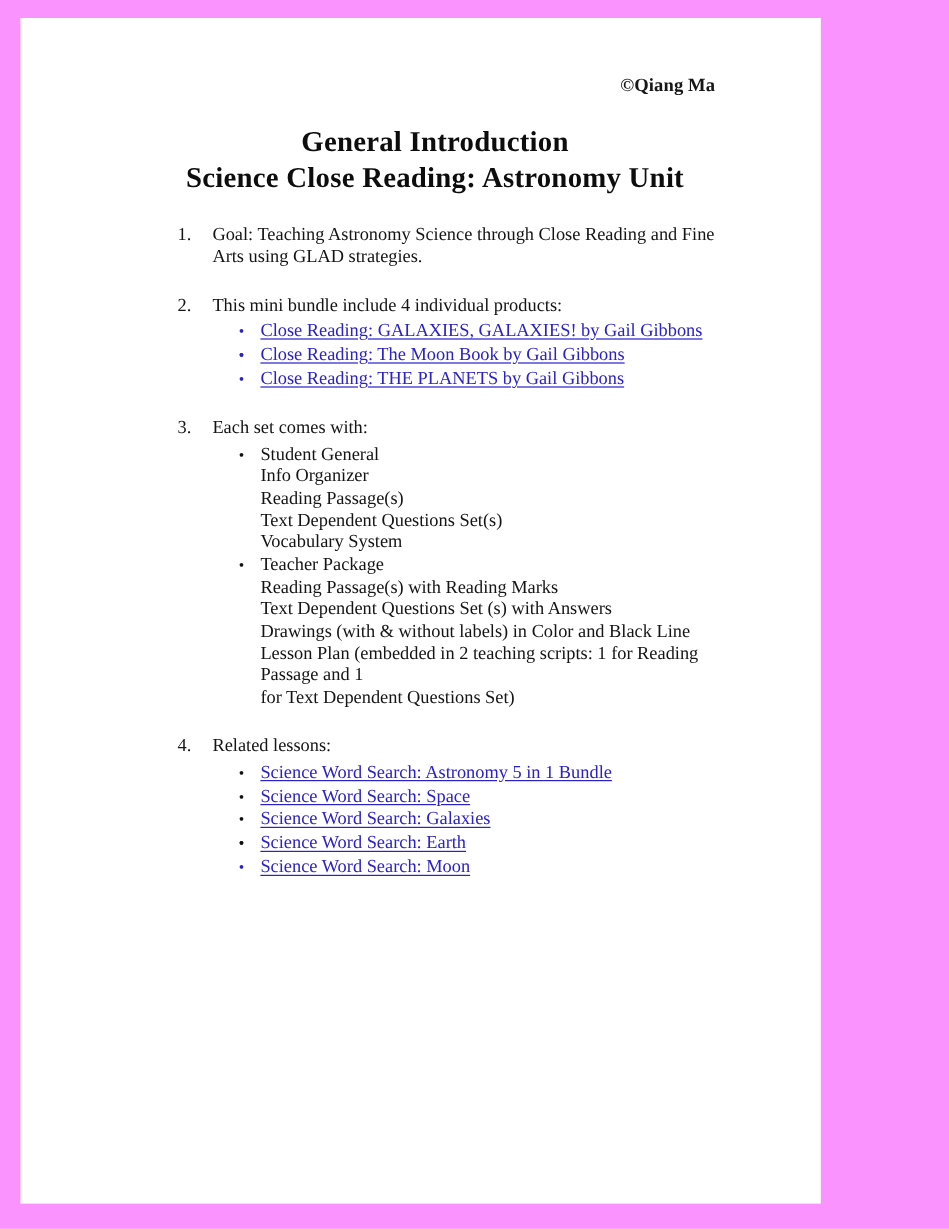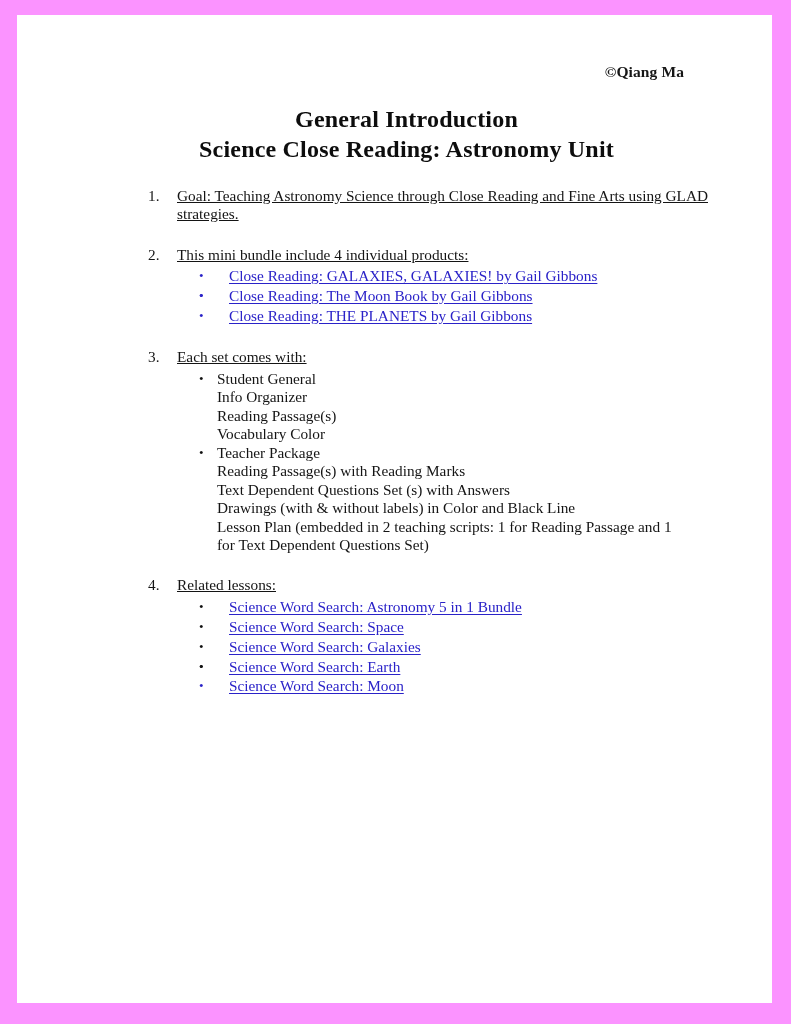--- a/index.html
+++ b/index.html
@@ -10,21 +10,21 @@
     width: 791px;
     height: 1024px;
     background: #fb93ff;
     font-family: "Liberation Serif", "DejaVu Serif", serif;
     overflow: hidden;
   }
   .page {
     position: absolute;
     left: 17px;
     top: 15px;
-    width: 755px;
+    width: 667px;
     height: 988px;
     background: #ffffff;
     box-sizing: border-box;
   }
   .copyright {
     position: absolute;
     right: 88px;
     top: 48px;
     font-weight: bold;
     font-size: 15.5px;
@@ -67,21 +67,20 @@
   }
   .num-marker {
     position: absolute;
     left: 3px;
     top: 0;
     width: 22px;
     text-align: left;
   }
   .num-text {
     display: block;
-    text-decoration: underline;
   }
   .item-gap-1 { margin-top: 22px; }
   .item-gap-2 { margin-top: 23px; }
   .item-gap-3 { margin-top: 22px; }
 
   ul.bullets {
     margin: 3px 0 0 0;
     padding: 0;
     list-style: none;
   }
@@ -97,21 +96,20 @@
     font-size: 13px;
     line-height: 18.4px;
   }
   .dot-blue { color: #2a22c8; }
   .dot-black { color: #111111; }
   a.doclink,
   .doclink {
     color: #2a22c8;
     text-decoration: underline;
     text-underline-offset: 1.5px;
-    margin-left: 12px;
   }
   ul.bullets.links li.bullet-item { margin-bottom: 1.5px; }
   .sub-line {
     display: block;
   }
   .pkg-block { margin-bottom: 0; }
   .related-list { margin-top: 4px; }
 </style>
 </head>
 <body>
@@ -157,21 +155,22 @@
 
       <li class="num-item item-gap-2">
         <span class="num-marker">3.</span>
         <span class="num-text">Each set comes with:</span>
         <ul class="bullets">
           <li class="bullet-item pkg-block">
             <span class="bullet-dot dot-black">•</span>
             <span class="sub-line">Student General</span>
             <span class="sub-line">Info Organizer</span>
             <span class="sub-line">Reading Passage(s)</span>
-            <span class="sub-line">Vocabulary Color</span>
+            <span class="sub-line">Text Dependent Questions Set(s)</span>
+            <span class="sub-line">Vocabulary System</span>
           </li>
           <li class="bullet-item pkg-block">
             <span class="bullet-dot dot-black">•</span>
             <span class="sub-line">Teacher Package</span>
             <span class="sub-line">Reading Passage(s) with Reading Marks</span>
             <span class="sub-line">Text Dependent Questions Set (s) with Answers</span>
             <span class="sub-line">Drawings (with &amp; without labels) in Color and Black Line</span>
             <span class="sub-line">Lesson Plan (embedded in 2 teaching scripts: 1 for Reading Passage and 1</span>
             <span class="sub-line">for Text Dependent Questions Set)</span>
           </li>

